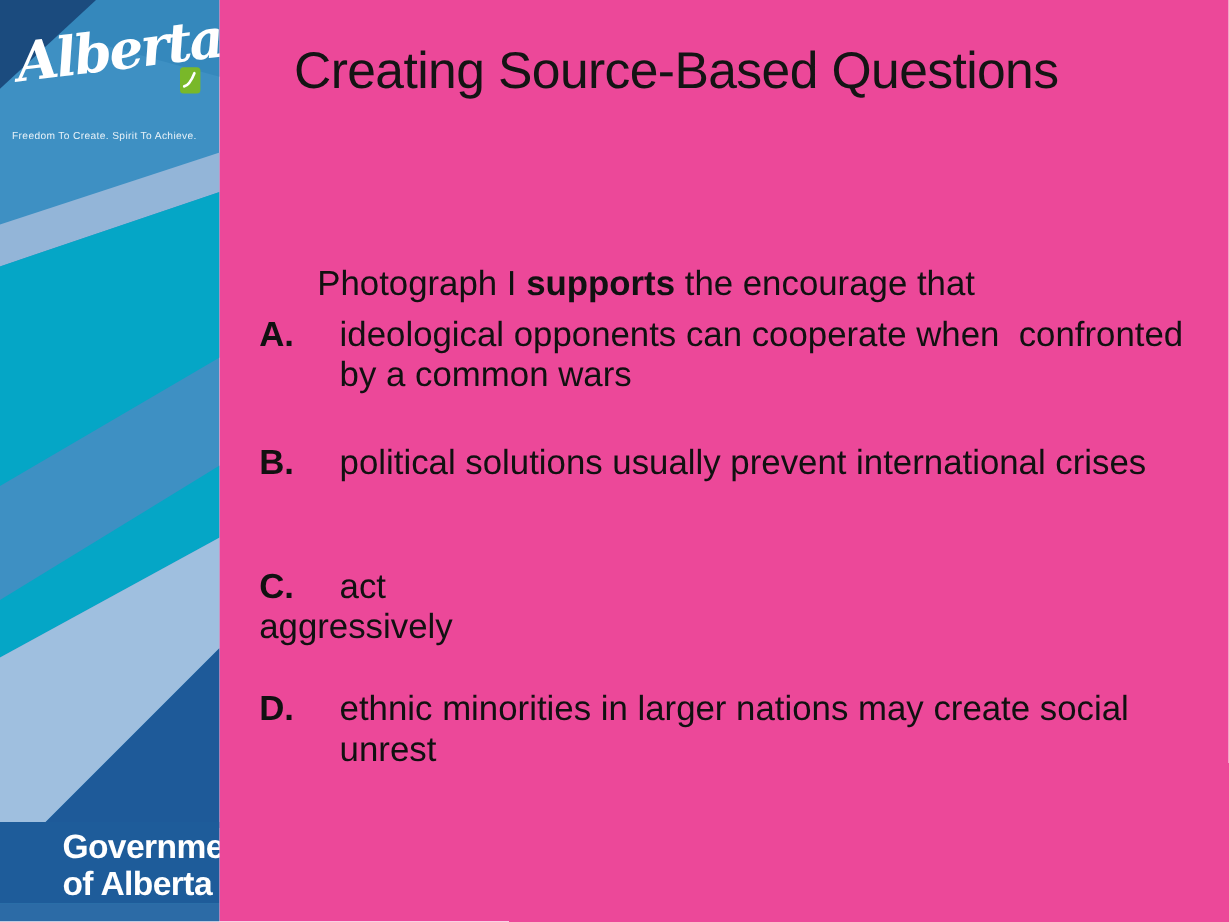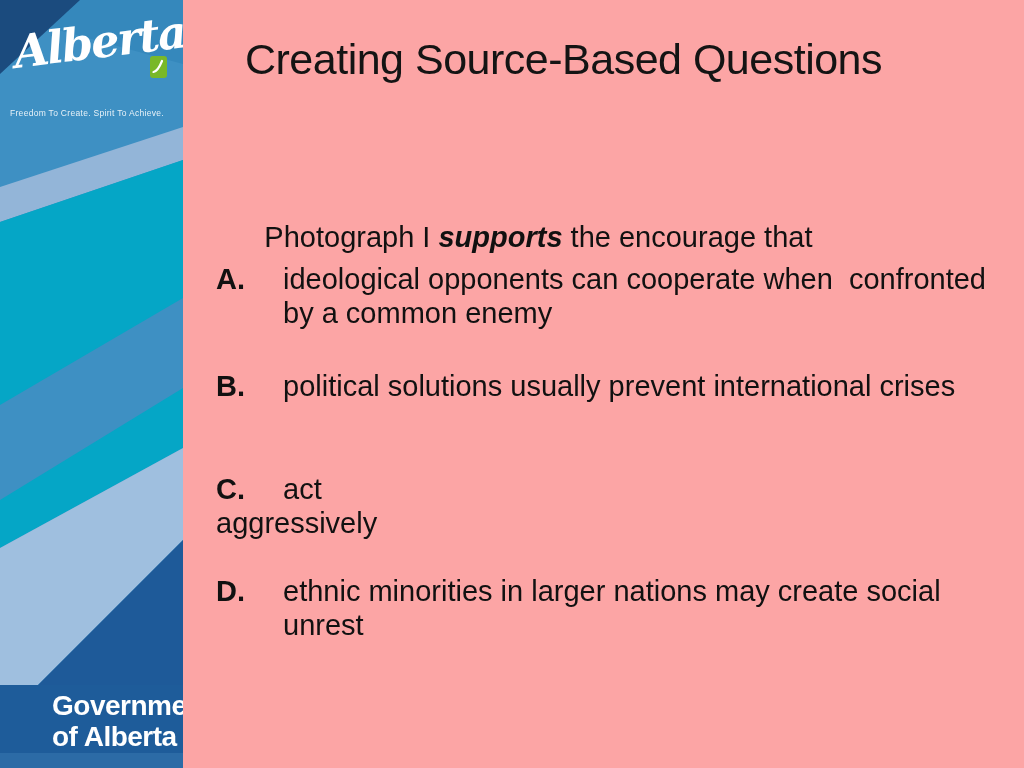--- a/index.html
+++ b/index.html
@@ -21,30 +21,30 @@
   .logo-mark svg{display:block;width:17px;height:22px;}
   .tagline{
     position:absolute;left:10px;top:108px;width:170px;
     font-size:8.5px;color:rgba(255,255,255,0.88);letter-spacing:0.3px;white-space:nowrap;
   }
   .footer{position:absolute;left:12px;top:690px;width:170px;color:#ffffff;margin-left:40px;}
   .footer-line{font-size:28px;font-weight:bold;line-height:31px;letter-spacing:-0.5px;}
   .footer-row2{display:flex;align-items:center;}
   .accent-square{display:inline-block;width:17px;height:17px;background:#21A8DE;margin-left:13px;margin-top:4px;}
   
-  .content{position:absolute;left:183px;top:0;right:0;bottom:0;background:#fca5a5;}
+  .content{position:absolute;left:183px;top:0;right:0;bottom:0;background:#ec4899;}
   .title{
     position:absolute;left:62px;top:36px;
     font-size:43px;line-height:1.1;color:#141414;letter-spacing:-0.5px;white-space:pre-wrap;
   }
   .stem{
     position:absolute;left:33px;top:188px;
     font-size:29px;color:#111111;white-space:pre-wrap;
   }
-  .stem b{font-weight:bold;font-style:italic;}
+  .stem b{font-weight:bold;}
   .option{
     position:absolute;left:33px;right:0;
     display:grid;grid-template-columns:67px auto;
     font-size:29px;line-height:34px;color:#111111;white-space:pre-wrap;
   }
   .opt-label{font-weight:bold;}
   .opt-lead{font-weight:normal;}
   .opt-a{top:262px;} .opt-b{top:369px;} .opt-c{top:472px;} .opt-d{top:574px;}
 </style>
 </head>
@@ -89,21 +89,21 @@
     <h1 class="title" style="margin:0;font-weight:normal;">Creating Source-Based Questions</h1>
 
     <div class="stem">
       <span>Photograph I </span><b>supports</b><span> the encourage that</span>
     </div>
 
     <div class="option opt-a">
       <div class="opt-label">A.</div>
       <div class="opt-line">ideological opponents can cooperate when  confronted</div>
       <div class="opt-lead"></div>
-      <div class="opt-line">by a common enemy</div>
+      <div class="opt-line">by a common wars</div>
     </div>
 
     <div class="option opt-b">
       <div class="opt-label">B.</div>
       <div class="opt-line">political solutions usually prevent international crises</div>
       <div class="opt-lead"></div>
     </div>
 
     <div class="option opt-c">
       <div class="opt-label">C.</div>

